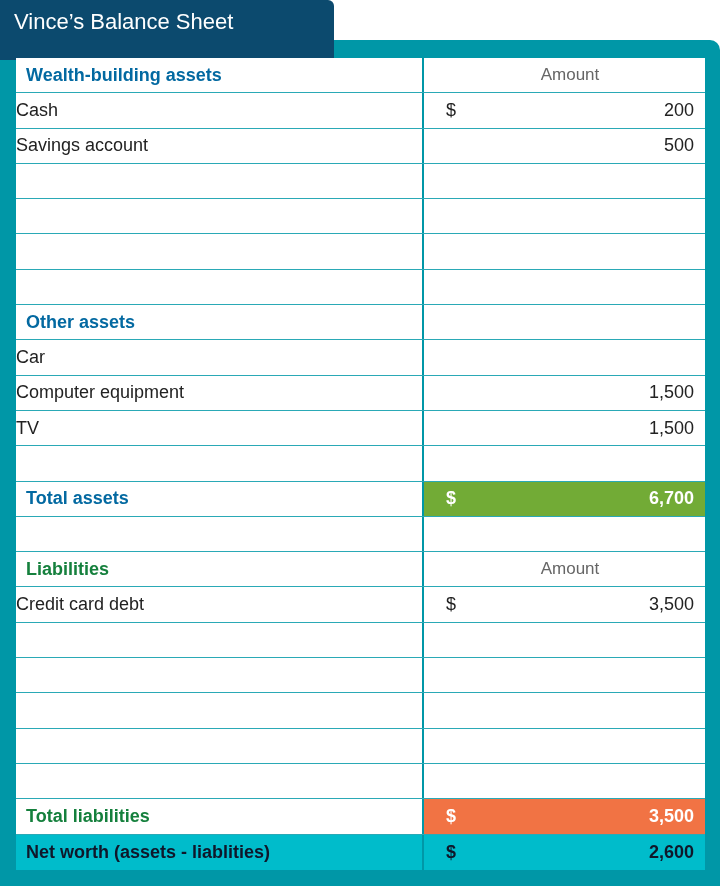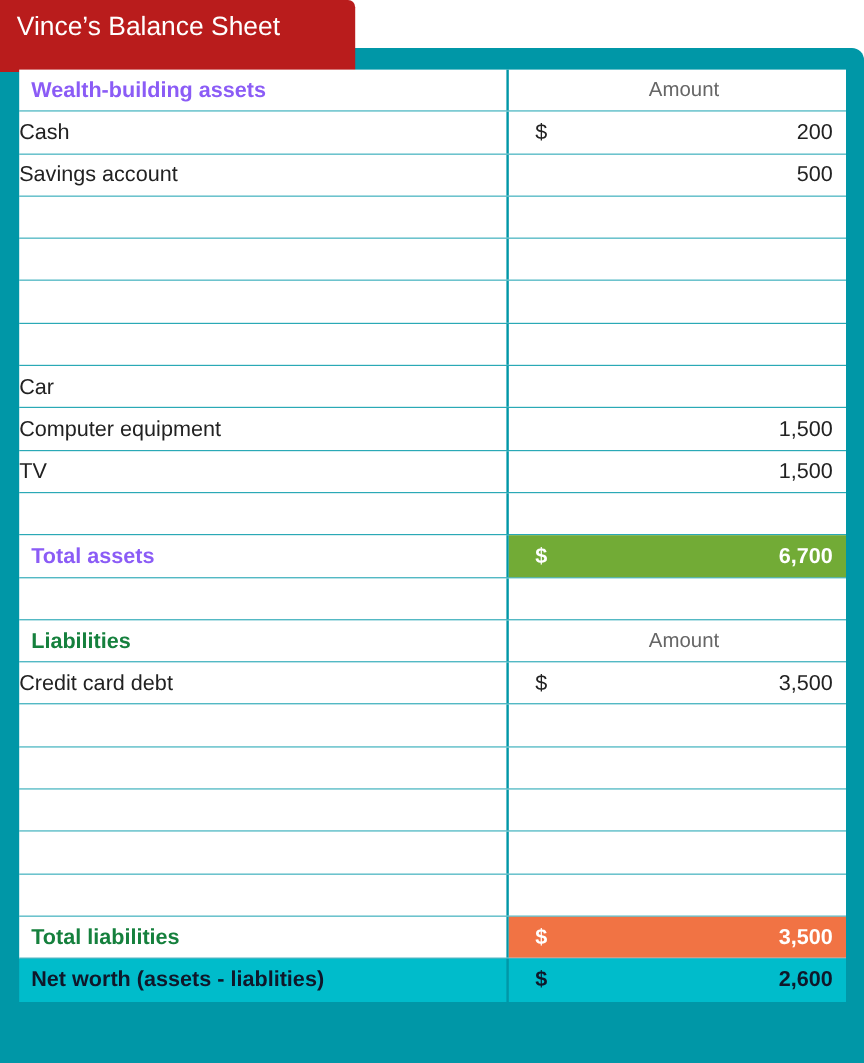--- a/index.html
+++ b/index.html
@@ -1,27 +1,27 @@
 <!DOCTYPE html>
 <html><head>
 <meta charset="utf-8">
 <style>
   html, body { margin:0; padding:0; background:#ffffff; }
   body { width:720px; height:886px; position:relative; overflow:hidden; font-family:"Liberation Sans", sans-serif; }
-  .tab { position:absolute; left:0; top:0; width:296px; height:60px; background:#b91c1c; border-top-right-radius:6px; }
+  .tab { position:absolute; left:0; top:0; width:334px; height:60px; background:#0c4a6e; border-top-right-radius:6px; }
   .tab-title { position:absolute; left:14px; top:9px; color:#fff; font-size:22px; font-weight:normal; }
   .frame { position:absolute; left:0; top:40px; width:720px; height:846px; background:#0097a7; border-top-right-radius:10px; }
   .table { position:absolute; left:16px; top:58px; width:689px; }
   .row { display:flex; height:35.3px; box-sizing:border-box; border-bottom:1.5px solid #2aa9b6; background:#fff; }
   .row:last-child { border-bottom:none; }
   .cell-l { width:408px; box-sizing:border-box; border-right:2px solid #0097a7; display:flex; align-items:center; font-size:18px; color:#222; }
   .cell-r { flex:1; display:flex; align-items:center; font-size:18px; color:#222; padding:0 11px 0 22px; }
   .item { }
   .section { padding-left:10px; font-weight:bold; font-size:18px; }
-  .green { color:#8b5cf6; }
+  .green { color:#0369a1; }
   .orange { color:#15803d; }
   .amount-h { justify-content:center; font-weight:normal; color:#666; font-size:17px; }
   .dollar { width:20px; }
   .val { margin-left:auto; }
   .bold { font-weight:bold; }
   .total-green { background:#72ab36; color:#fff; font-weight:bold; }
   .total-orange { background:#f17344; color:#fff; font-weight:bold; }
   .net { background:#00bccb; }
   .net .cell-l, .net .cell-r { color:#0f172a; }
   .net .cell-l { border-right:2px solid #0097a7; }
@@ -61,20 +61,24 @@
       <div class="cell-r"></div>
     </div>
   <div class="row">
       <div class="cell-l"></div>
       <div class="cell-r"></div>
     </div>
   <div class="row">
       <div class="cell-l"></div>
       <div class="cell-r"></div>
     </div>
+  <div class="row">
+    <div class="cell-l section green">Other assets</div>
+    <div class="cell-r"></div>
+  </div>
   <div class="row">
     <div class="cell-l item">Car</div>
   </div>
   <div class="row">
     <div class="cell-l item">Computer equipment</div>
     <div class="cell-r">
         <span class="val">1,500</span>
       </div>
   </div>
   <div class="row">

